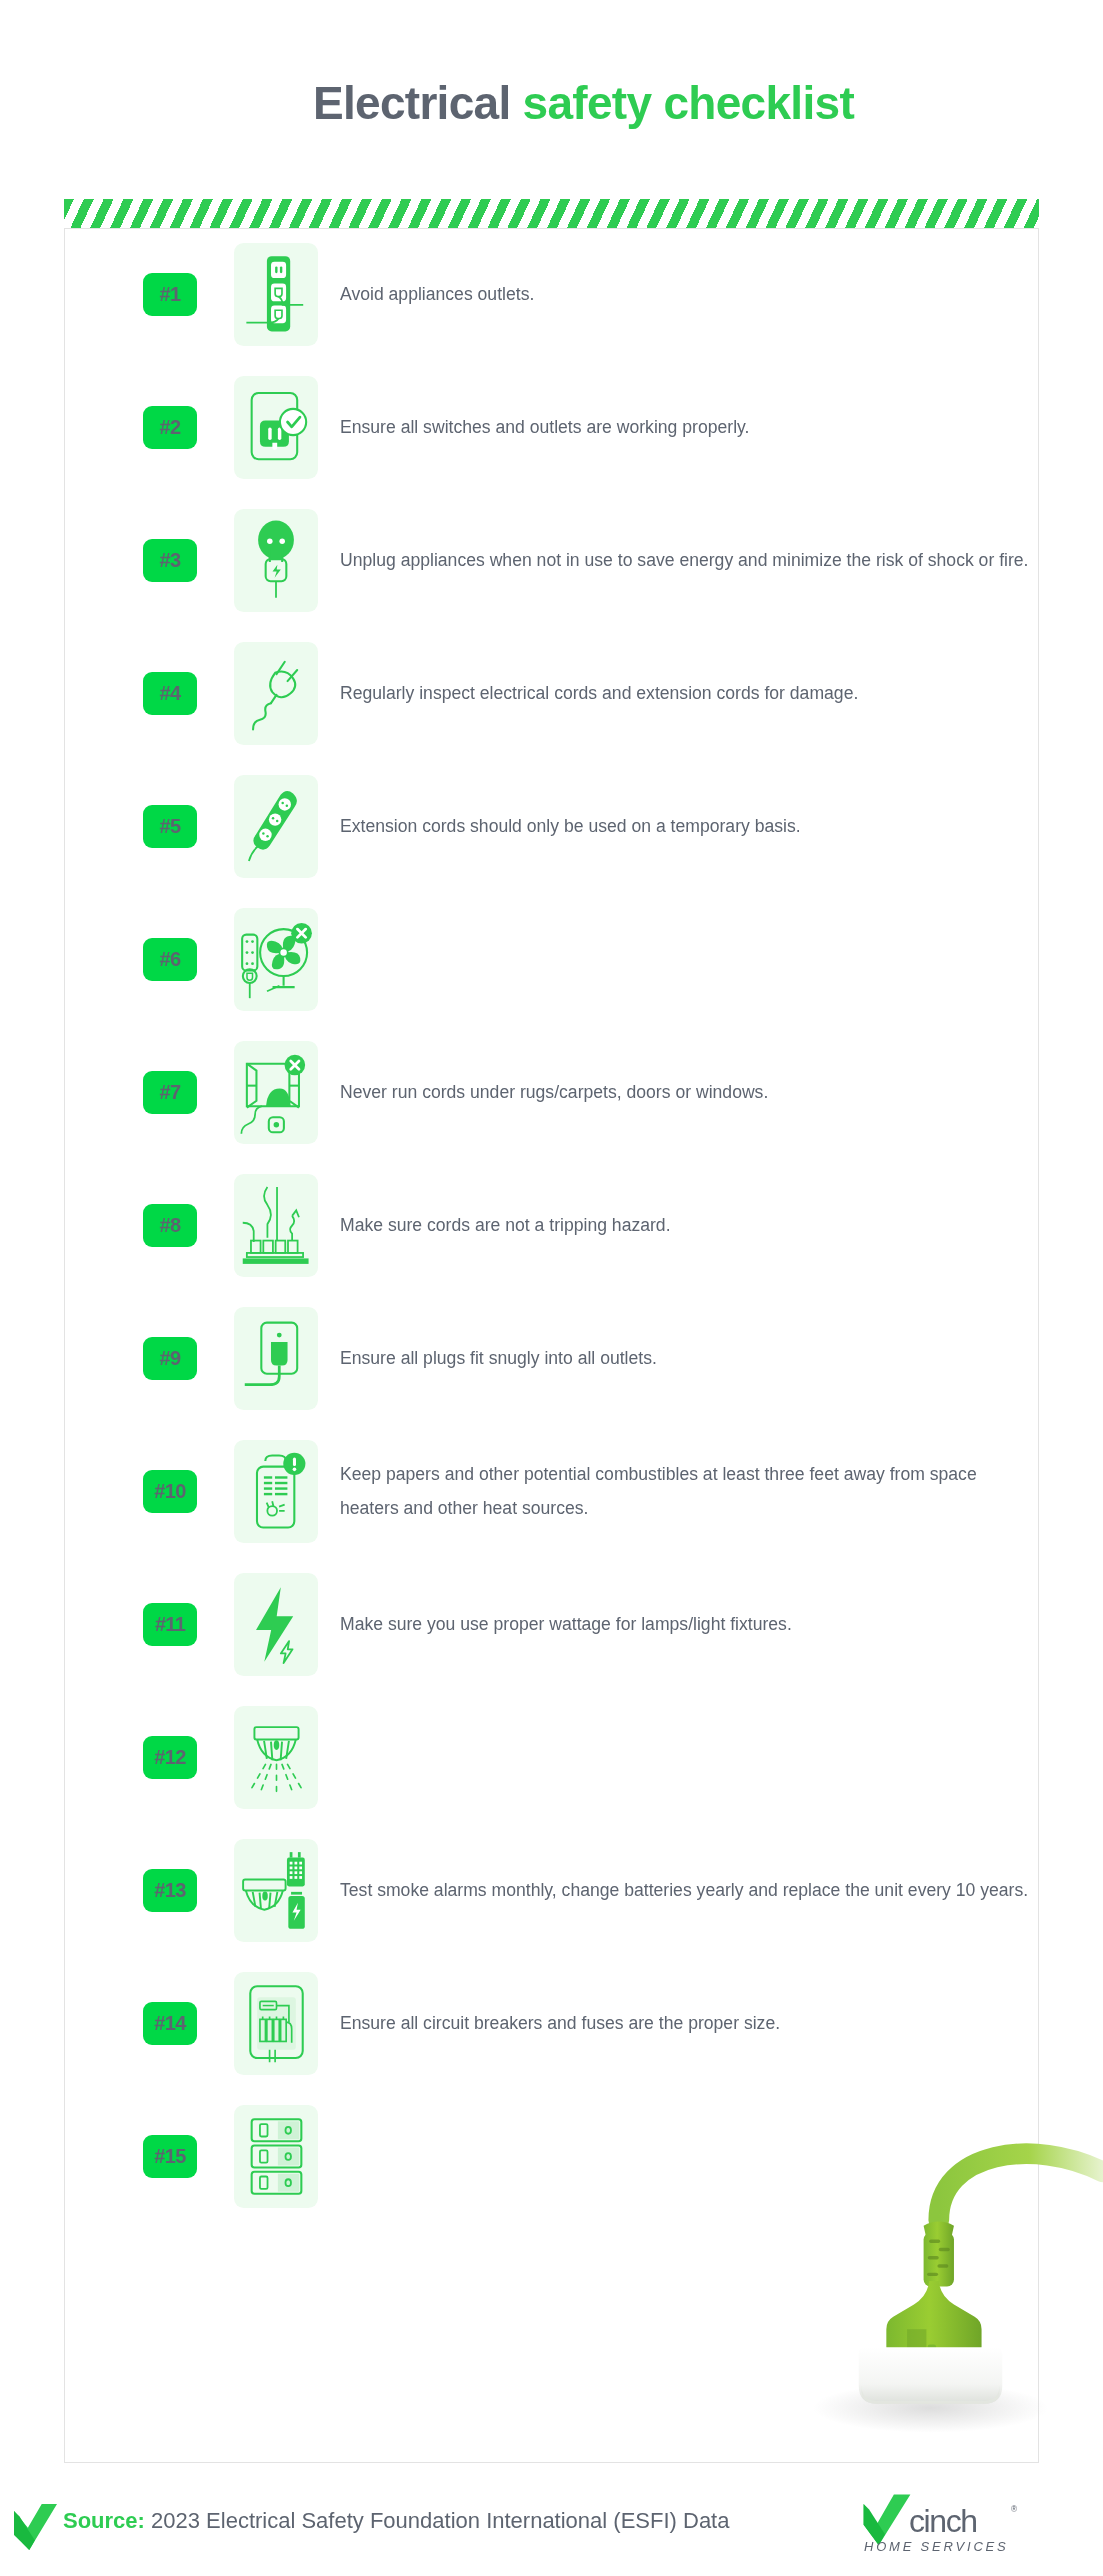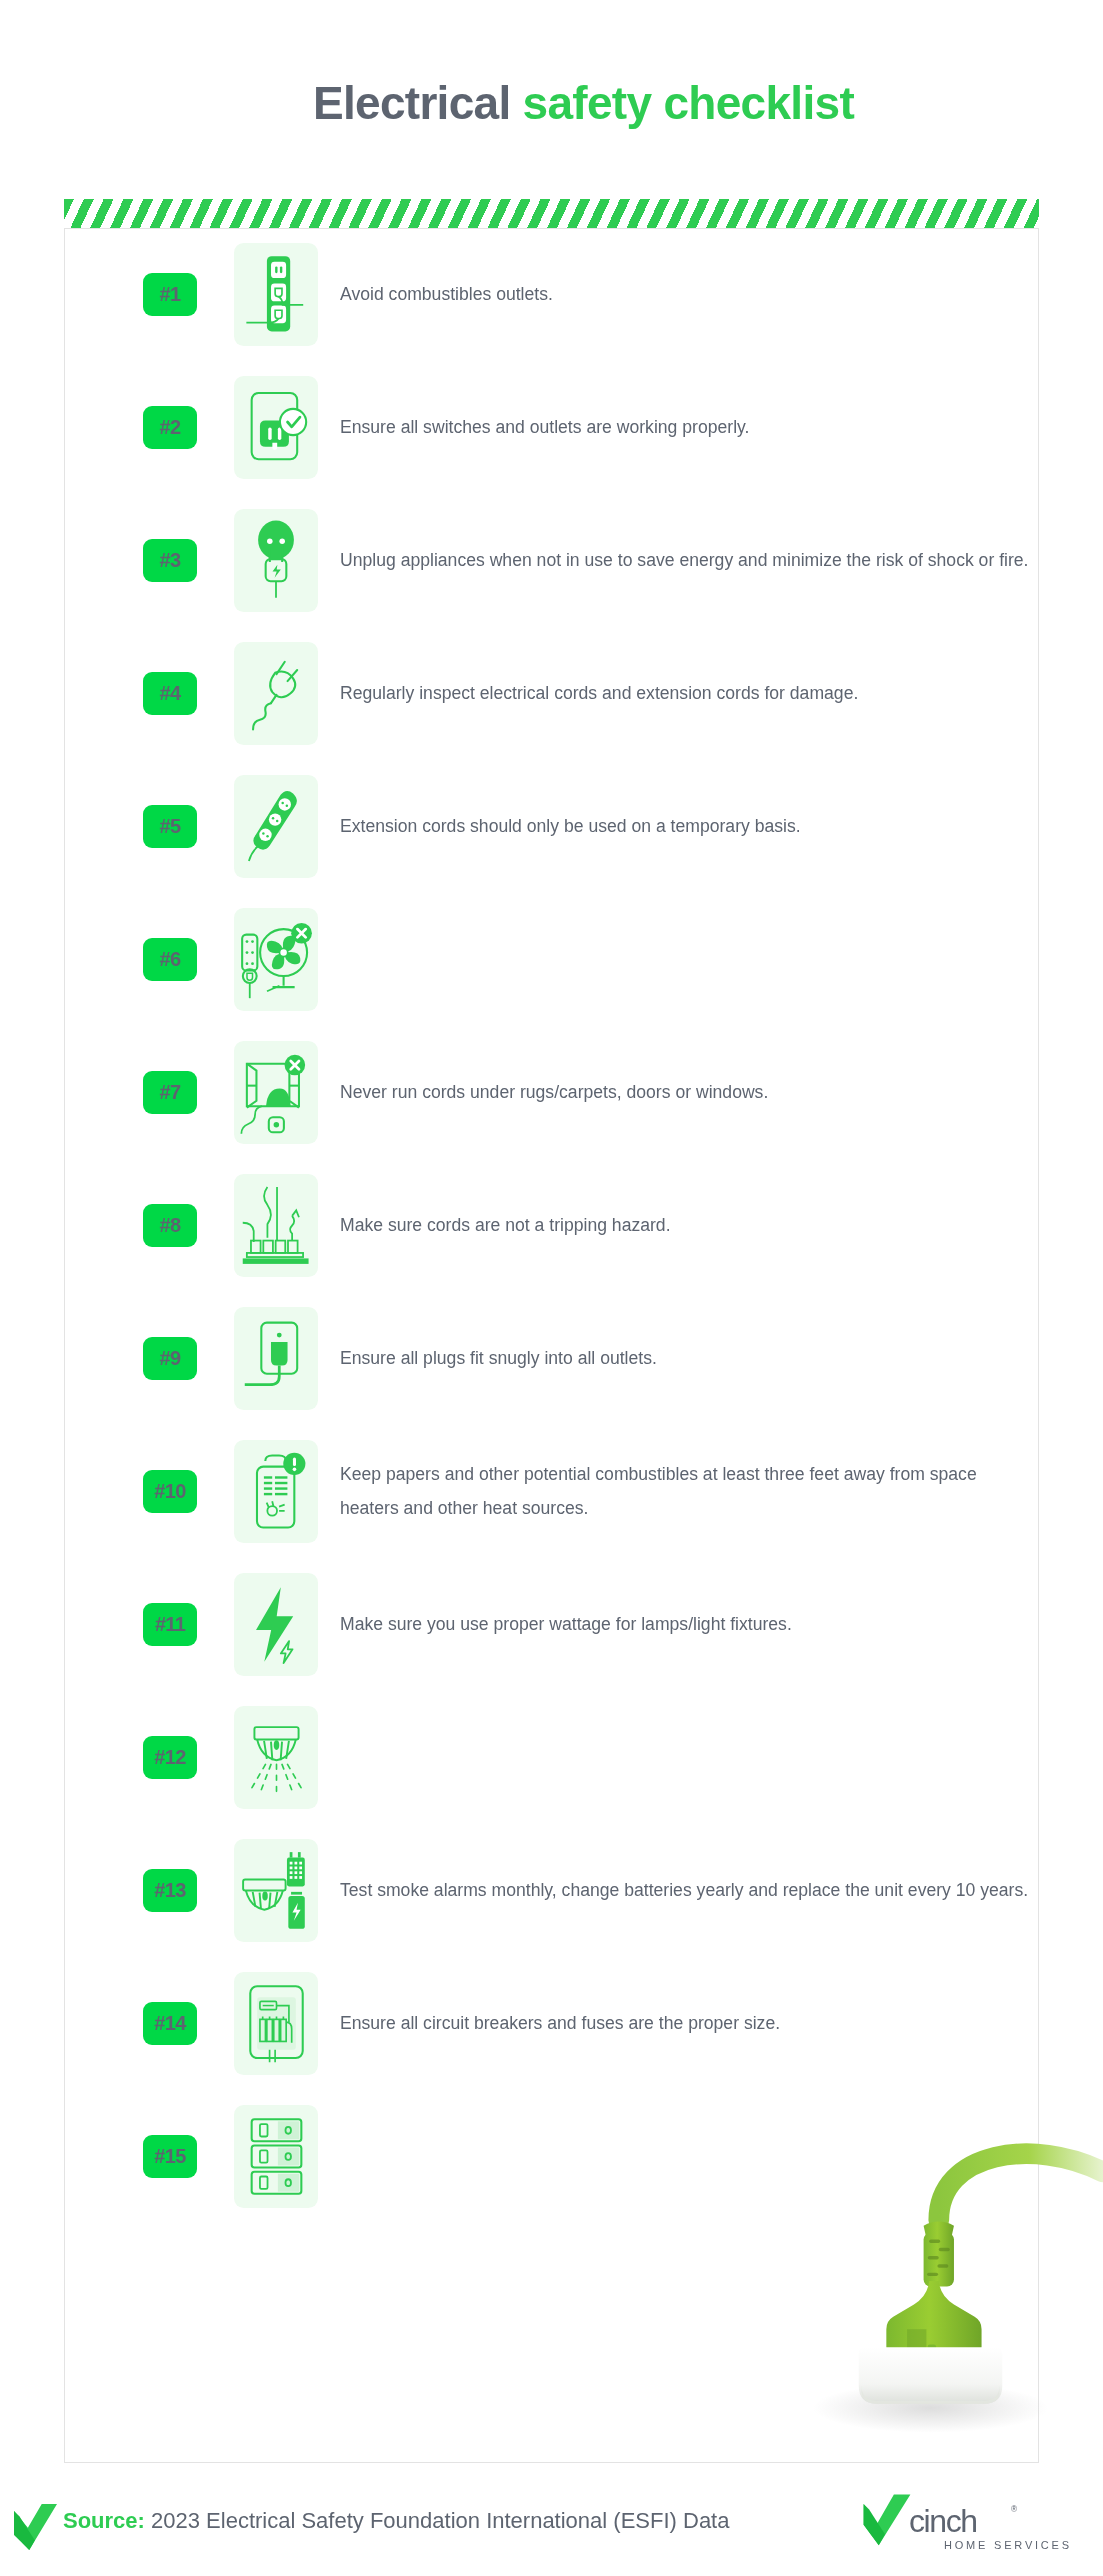--- a/index.html
+++ b/index.html
@@ -88,22 +88,22 @@
     font-size:22px;color:#5D6470;
     line-height:1.4;
   }
   .source b{color:#2ECC52;font-weight:bold;}
   .logo{position:absolute;left:862px;top:4.1px;}
   .logo-word{
     position:absolute;left:909px;top:13.8px;
     font-size:32px;font-weight:normal;color:#5D6470;letter-spacing:-1.4px;
   }
   .logo-sub{
-    position:absolute;left:944px;top:50px;
-    font-size:11px;color:#5D6470;letter-spacing:2.8px;
+    position:absolute;left:864px;top:50px;
+    font-size:13px;color:#5D6470;letter-spacing:2.8px;font-style:italic;
   }
   .logo-reg{position:absolute;left:1011px;top:15px;font-size:8.3px;color:#5D6470;}
 </style>
 </head>
 <body>
 
 <div class="title">
   <span>Electrical </span><span class="green">safety checklist</span>
 </div>
 
@@ -121,21 +121,21 @@
  <rect x="44" y="19" width="3.5" height="10" rx="1.7" fill="#2ECC52"></rect>
  <rect x="51" y="19" width="3.5" height="10" rx="1.7" fill="#2ECC52"></rect>
  <rect x="38" y="44" width="22" height="26" rx="5" fill="#fff"></rect>
  <path d="M44 51h10v8a4 4 0 0 1-4 4h-2a4 4 0 0 1-4-4z" fill="none" stroke="#2ECC52" stroke-width="2.4"></path>
  <rect x="38" y="76" width="22" height="26" rx="5" fill="#fff"></rect>
  <path d="M44 83h10v8a4 4 0 0 1-4 4h-2a4 4 0 0 1-4-4z" fill="none" stroke="#2ECC52" stroke-width="2.4"></path>
  <path d="M49 63 q6 4 6 12 h30" stroke="#2ECC52" stroke-width="2.6" fill="none"></path>
  <path d="M49 95 q-4 6 -14 6 H2" stroke="#2ECC52" stroke-width="2.6" fill="none"></path>
 </svg>
       </div>
-      <div class="txt">Avoid combustibles outlets.</div>
+      <div class="txt">Avoid appliances outlets.</div>
     </div>
     <div class="row">
       <div class="badge">#2</div>
       <div class="tile">
         <svg width="69" height="83" viewBox="0 0 100 120">
  <rect x="14" y="10" width="66" height="96" rx="10" fill="none" stroke="#2ECC52" stroke-width="3"></rect>
  <path d="M26 58 q0 -8 8 -8 h26 q8 0 8 8 v22 q0 8 -8 8 h-26 q-8 0 -8 -8 z" fill="#2ECC52"></path>
  <rect x="38" y="60" width="5" height="18" rx="2.5" fill="#fff"></rect>
  <rect x="52" y="60" width="5" height="18" rx="2.5" fill="#fff"></rect>
  <path d="M44 82h7v7a3.5 3.5 0 0 1-7 0z" fill="#fff"></path>

